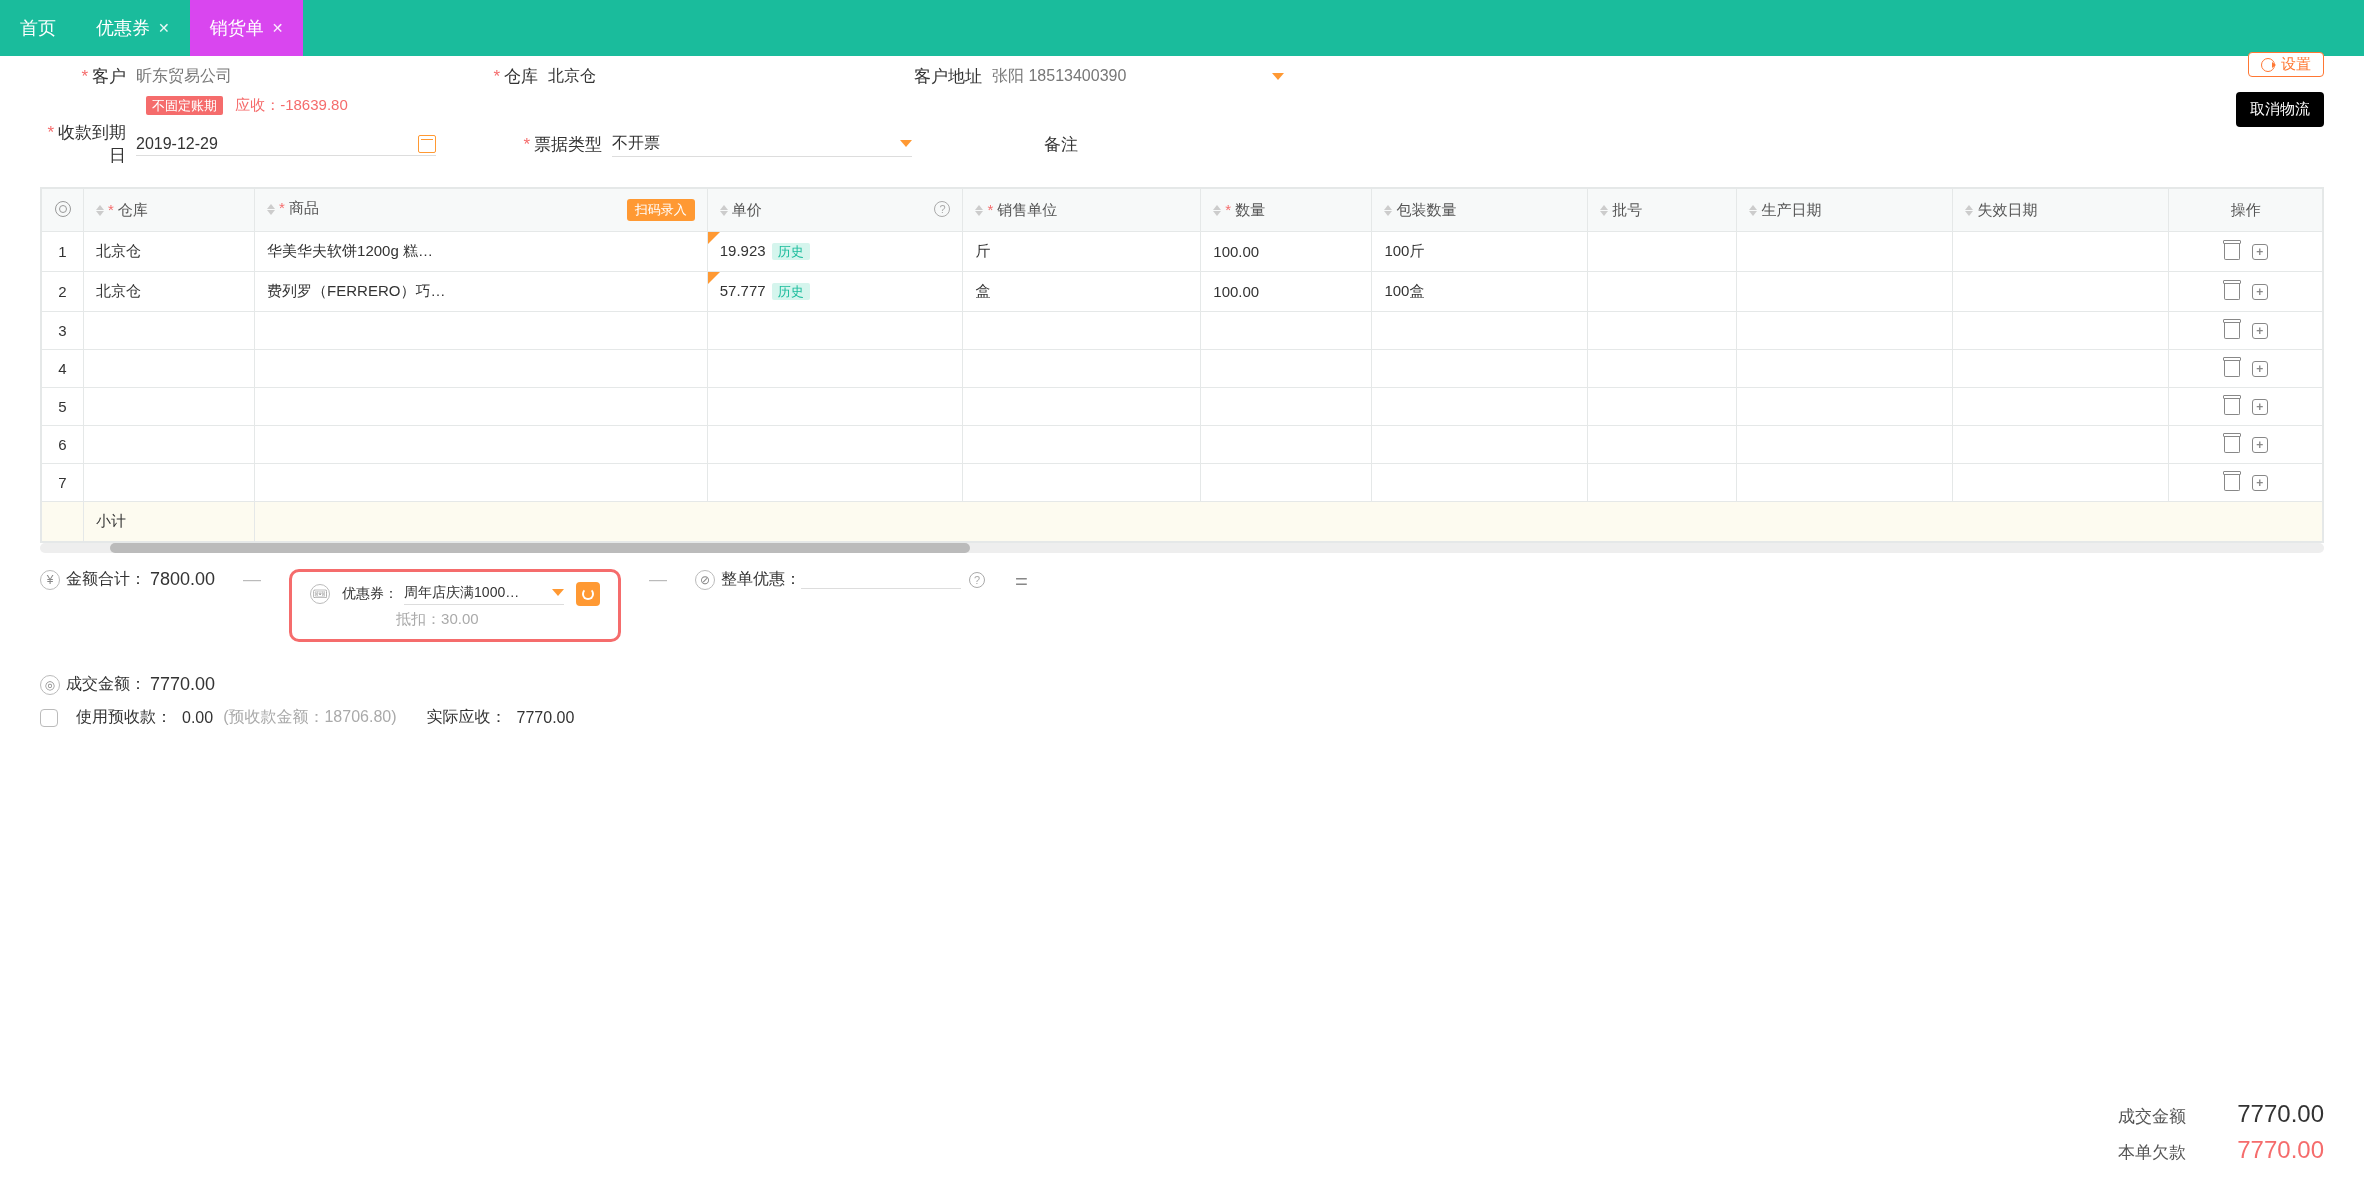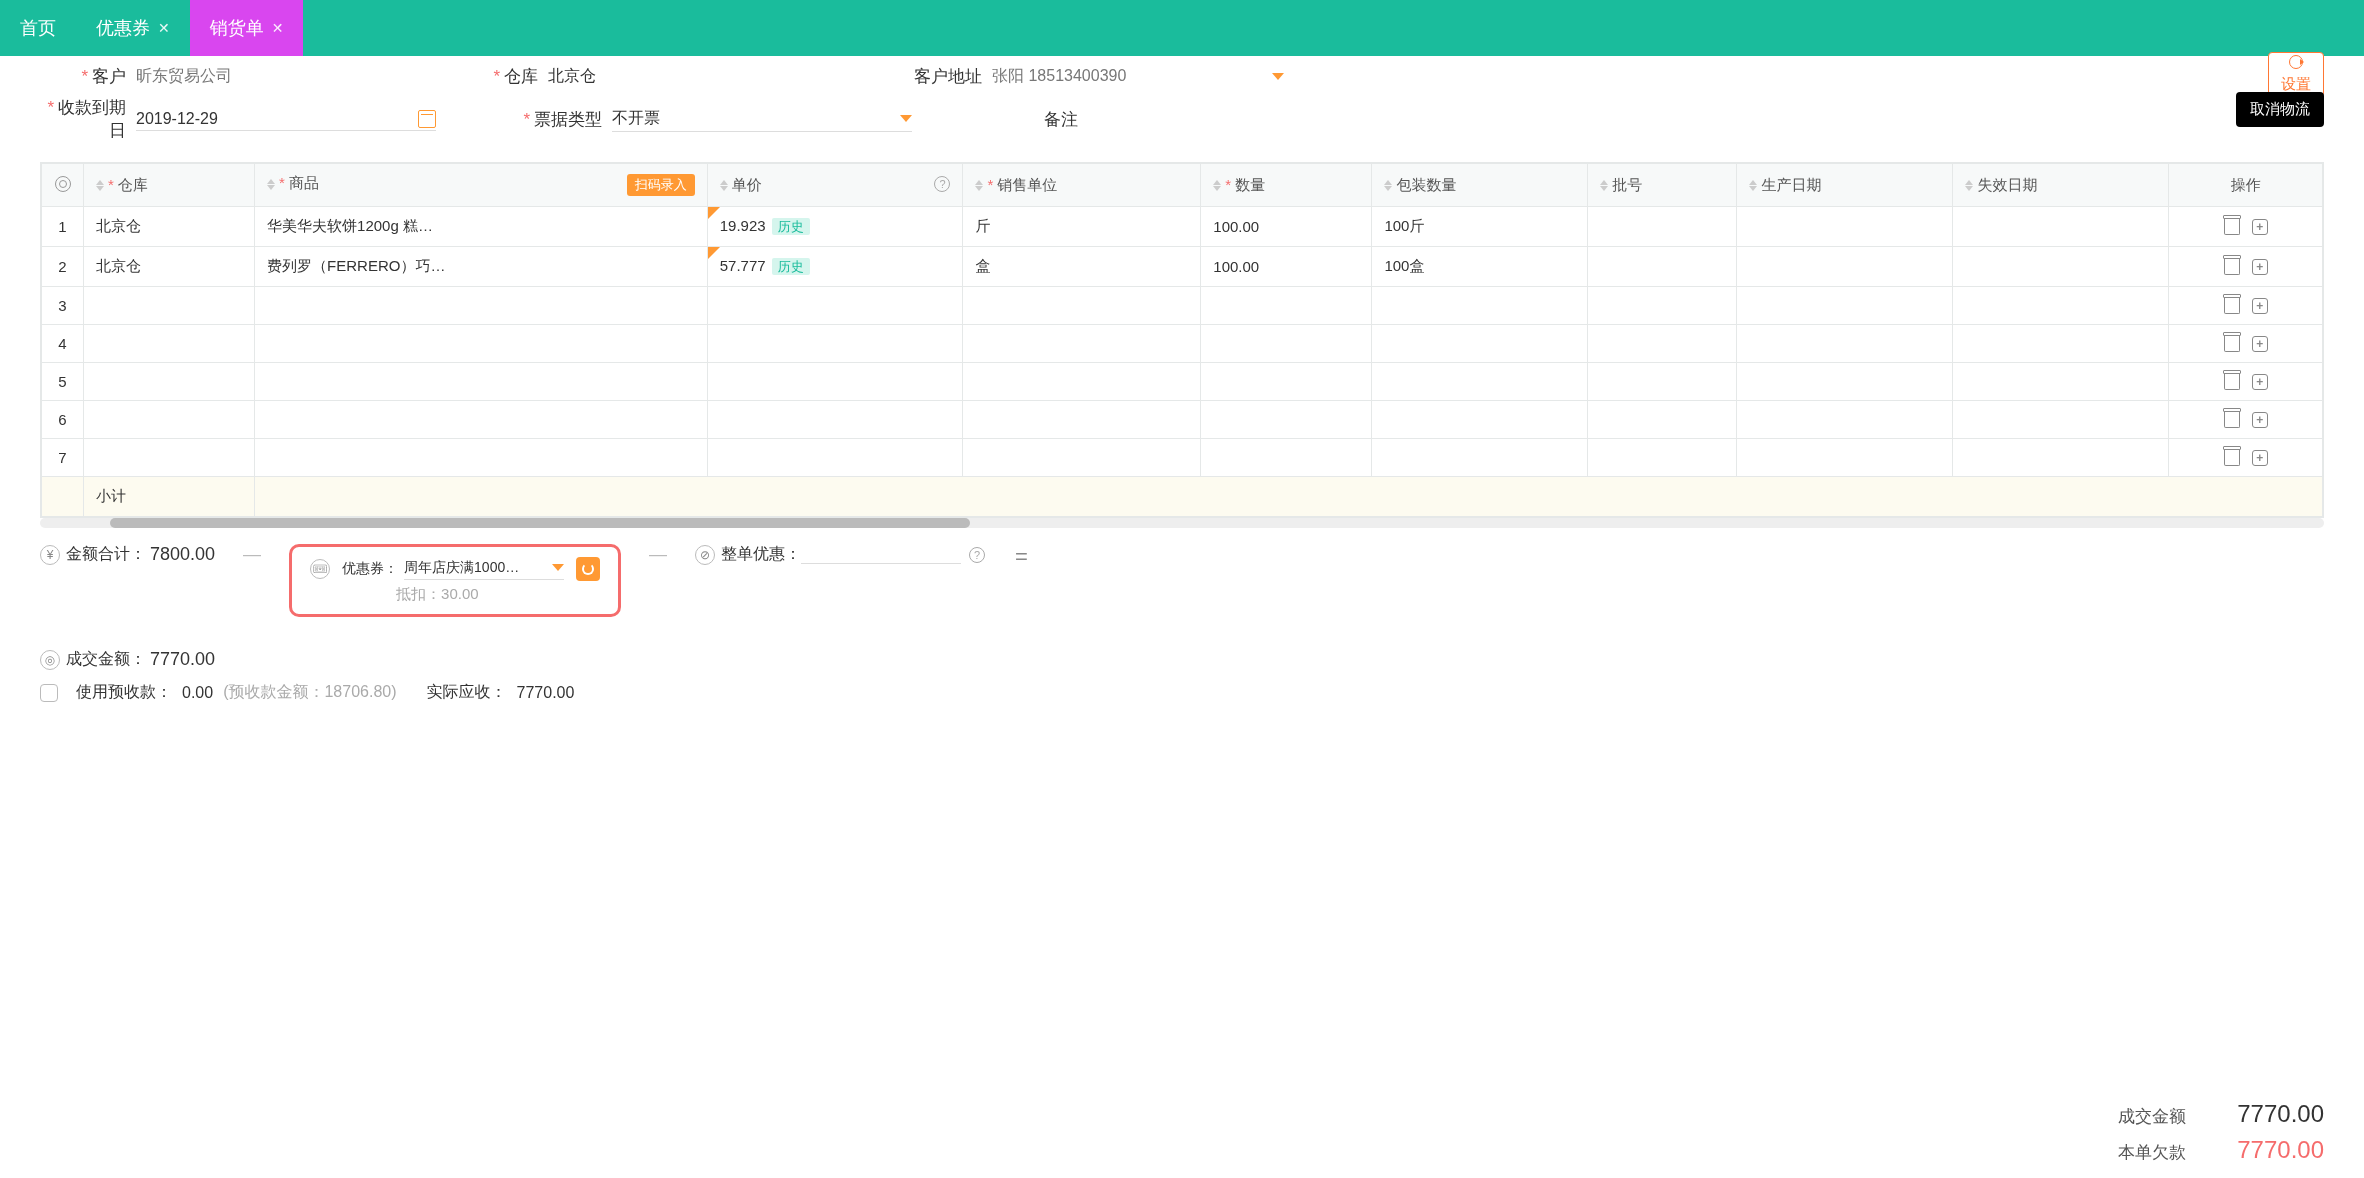--- a/index.html
+++ b/index.html
@@ -24,21 +24,21 @@
 
 .date-input { display: flex; align-items: center; justify-content: space-between; width: 300px; border-bottom: 1px solid #ddd; font-size: 16px; padding: 2px 0; }
 .cal-icon { width: 18px; height: 18px; border: 1px solid #ff9933; border-radius: 2px; position: relative; }
 .cal-icon::before { content: ""; position: absolute; top: 3px; left: 2px; right: 2px; height: 1px; background: #ff9933; }
 
 .dropdown { display: flex; align-items: center; justify-content: space-between; width: 300px; border-bottom: 1px solid #ddd; font-size: 16px; padding: 2px 0; }
 .chevron-down { width: 0; height: 0; border-left: 6px solid transparent; border-right: 6px solid transparent; border-top: 7px solid #ff9933; cursor: pointer; }
 
 .btn-orange { background: #000000; color: #fff; border: none; border-radius: 4px; padding: 8px 14px; font-size: 15px; cursor: pointer; }
 .top-right-btn { position: absolute; right: 40px; top: 36px; }
-.top-right-btn-partial { position: absolute; right: 40px; top: -4px; border:1px solid #ff7733; color:#ff7733; background:#fff; padding:2px 12px; border-radius:4px; font-size:15px; display:flex; align-items:center; gap:6px;flex-direction:column;}
+.top-right-btn-partial { position: absolute; right: 40px; top: -4px; border:1px solid #ff7733; color:#ff7733; background:#fff; padding:2px 12px; border-radius:4px; font-size:15px; display:flex; align-items:center; gap:6px;}
 .reset-ico{width:14px;height:14px;border:1.5px solid #ff7733;border-radius:50%;position:relative;}
 .reset-ico::after{content:"";position:absolute;right:-2px;top:3px;width:0;height:0;border-left:4px solid #ff7733;border-top:3px solid transparent;border-bottom:3px solid transparent;}
 
 .delivery-bar { margin: 20px 40px 0 40px; background: #f7f9f9; padding: 10px 20px; display: flex; align-items: center; gap: 40px; }
 .delivery-bar .field-group .label{width:auto;}
 .small-dd { display: flex; align-items: center; gap: 140px; font-size: 16px;}
 .plain-input { border: none; background: transparent; font-size: 15px; outline: none; width: 200px; }
 
 .checkbox { width: 18px; height: 18px; border: 1px solid #bbb; border-radius: 4px; display: inline-block; vertical-align: middle; margin-right: 8px; background: #fff; }
 
@@ -130,20 +130,24 @@
       </div>
       <div class="field-group" style="margin-left:300px;">
         <span class="label"><span>客户地址</span></span>
         <span style="font-size:16px;color:#777;min-width:280px;">张阳 18513400390</span>
         <span class="chevron-down"></span>
       </div>
     </div>
 
     <button class="btn-orange top-right-btn">取消物流</button>
 
+    <div class="receivable-line" style="margin-left:106px;">
+      <span class="badge-red">不固定账期</span>
+      <span>应收：</span><span>-18639.80</span>
+    </div>
 
     <div class="form-row">
       <div class="field-group">
         <span class="label"><span class="req">*</span><span>收款到期日</span></span>
         <div class="date-input">
           <span>2019-12-29</span>
           <span class="cal-icon"></span>
         </div>
       </div>
       <div class="field-group" style="margin-left:80px;">

